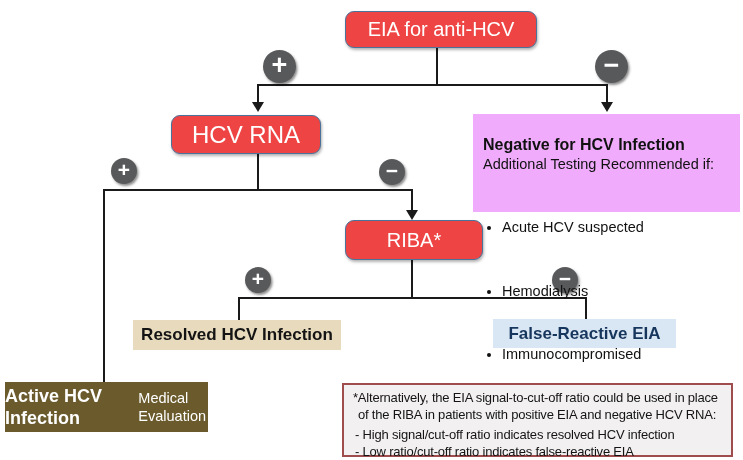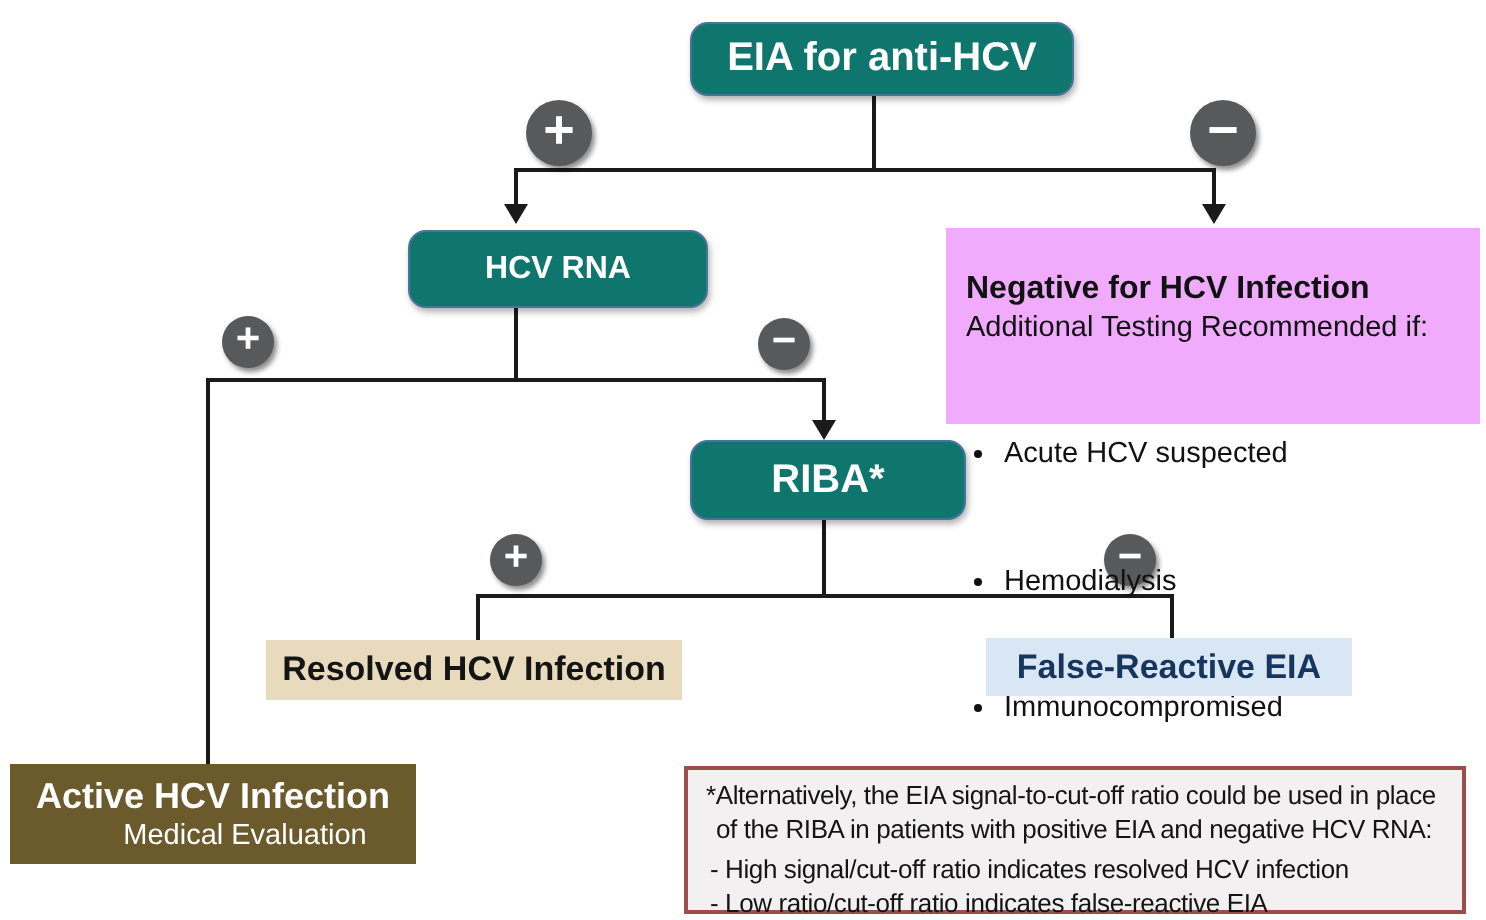--- a/index.html
+++ b/index.html
@@ -2,38 +2,38 @@
 <html><head>
 <meta charset="utf-8">
 <style>
   html,body{margin:0;padding:0;background:#ffffff;}
   .canvas{
     position:relative;width:743px;height:460px;background:#ffffff;
     font-family:"Liberation Sans",sans-serif;overflow:hidden;
   }
   
   .blue-node{
-    position:absolute;background:#0f766e;color:#ffffff;
+    position:absolute;background:#ef4444;color:#ffffff;
     border:1px solid #4a739c;border-radius:9px;
     display:flex;align-items:center;justify-content:center;
-    font-weight:bold;box-shadow:1px 2px 3px rgba(0,0,0,0.3);
+    font-weight:normal;box-shadow:1px 2px 3px rgba(0,0,0,0.3);
   }
   #eia-box{left:345px;top:11px;width:190px;height:35px;font-size:20px;}
-  #rna-box{left:204px;top:115px;width:148px;height:37px;font-size:16px;}
+  #rna-box{left:171px;top:115px;width:148px;height:37px;font-size:24px;}
   #riba-box{left:345px;top:220px;width:136px;height:38px;font-size:20px;}
   
   .flat-node{
     position:absolute;display:flex;align-items:center;justify-content:center;
     font-weight:bold;
   }
   #resolved-box{left:133px;top:320px;width:208px;height:30px;background:#E7DABD;color:#141414;font-size:17px;}
   #false-box{left:493px;top:319px;width:183px;height:29px;background:#D9E6F3;color:#17365D;font-size:17px;}
   #active-box{
     left:5px;top:382px;width:203px;height:50px;background:#6A5A2C;color:#ffffff;
-    position:absolute;display:flex;flex-direction:column;align-items:center;justify-content:center;
+    position:absolute;display:flex;align-items:center;justify-content:center;
   }
   #active-box .t1{font-weight:bold;font-size:18px;line-height:22px;}
   #active-box .t2{font-size:14.5px;line-height:18px;padding-left:32px;}
   
   #negative-box{
     position:absolute;left:473px;top:114px;width:267px;height:98px;
     background:#f0abfc;color:#111111;box-sizing:border-box;padding:21px 8px 4px 10px;
   }
   #negative-box .neg-title{font-weight:bold;font-size:16px;line-height:20px;}
   #negative-box .neg-sub{font-size:14.5px;line-height:19px;}

